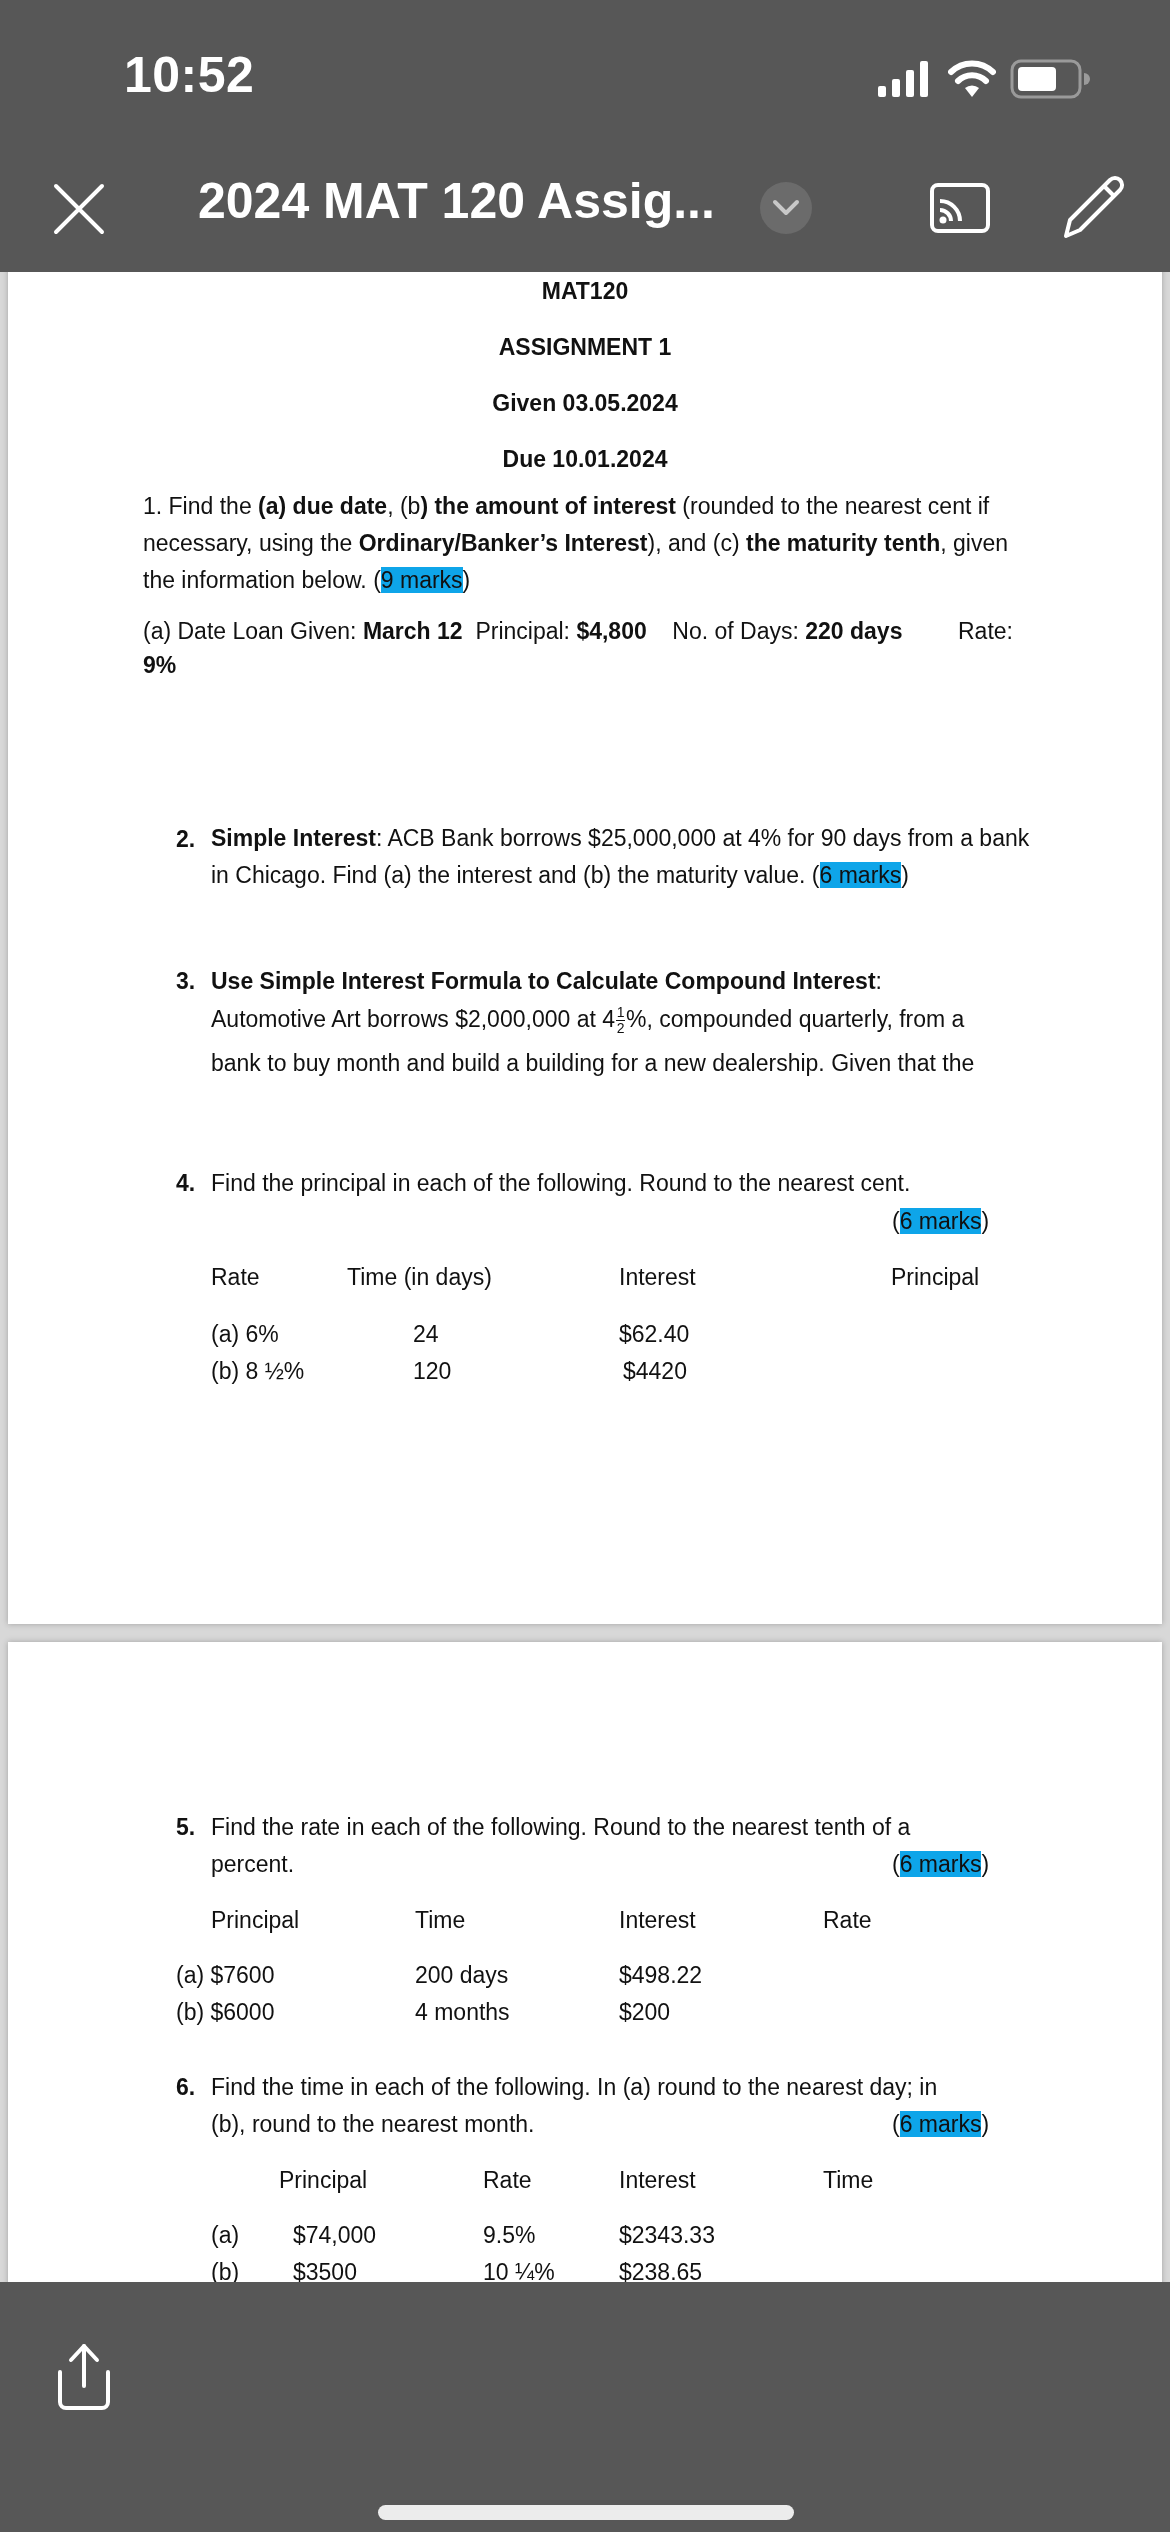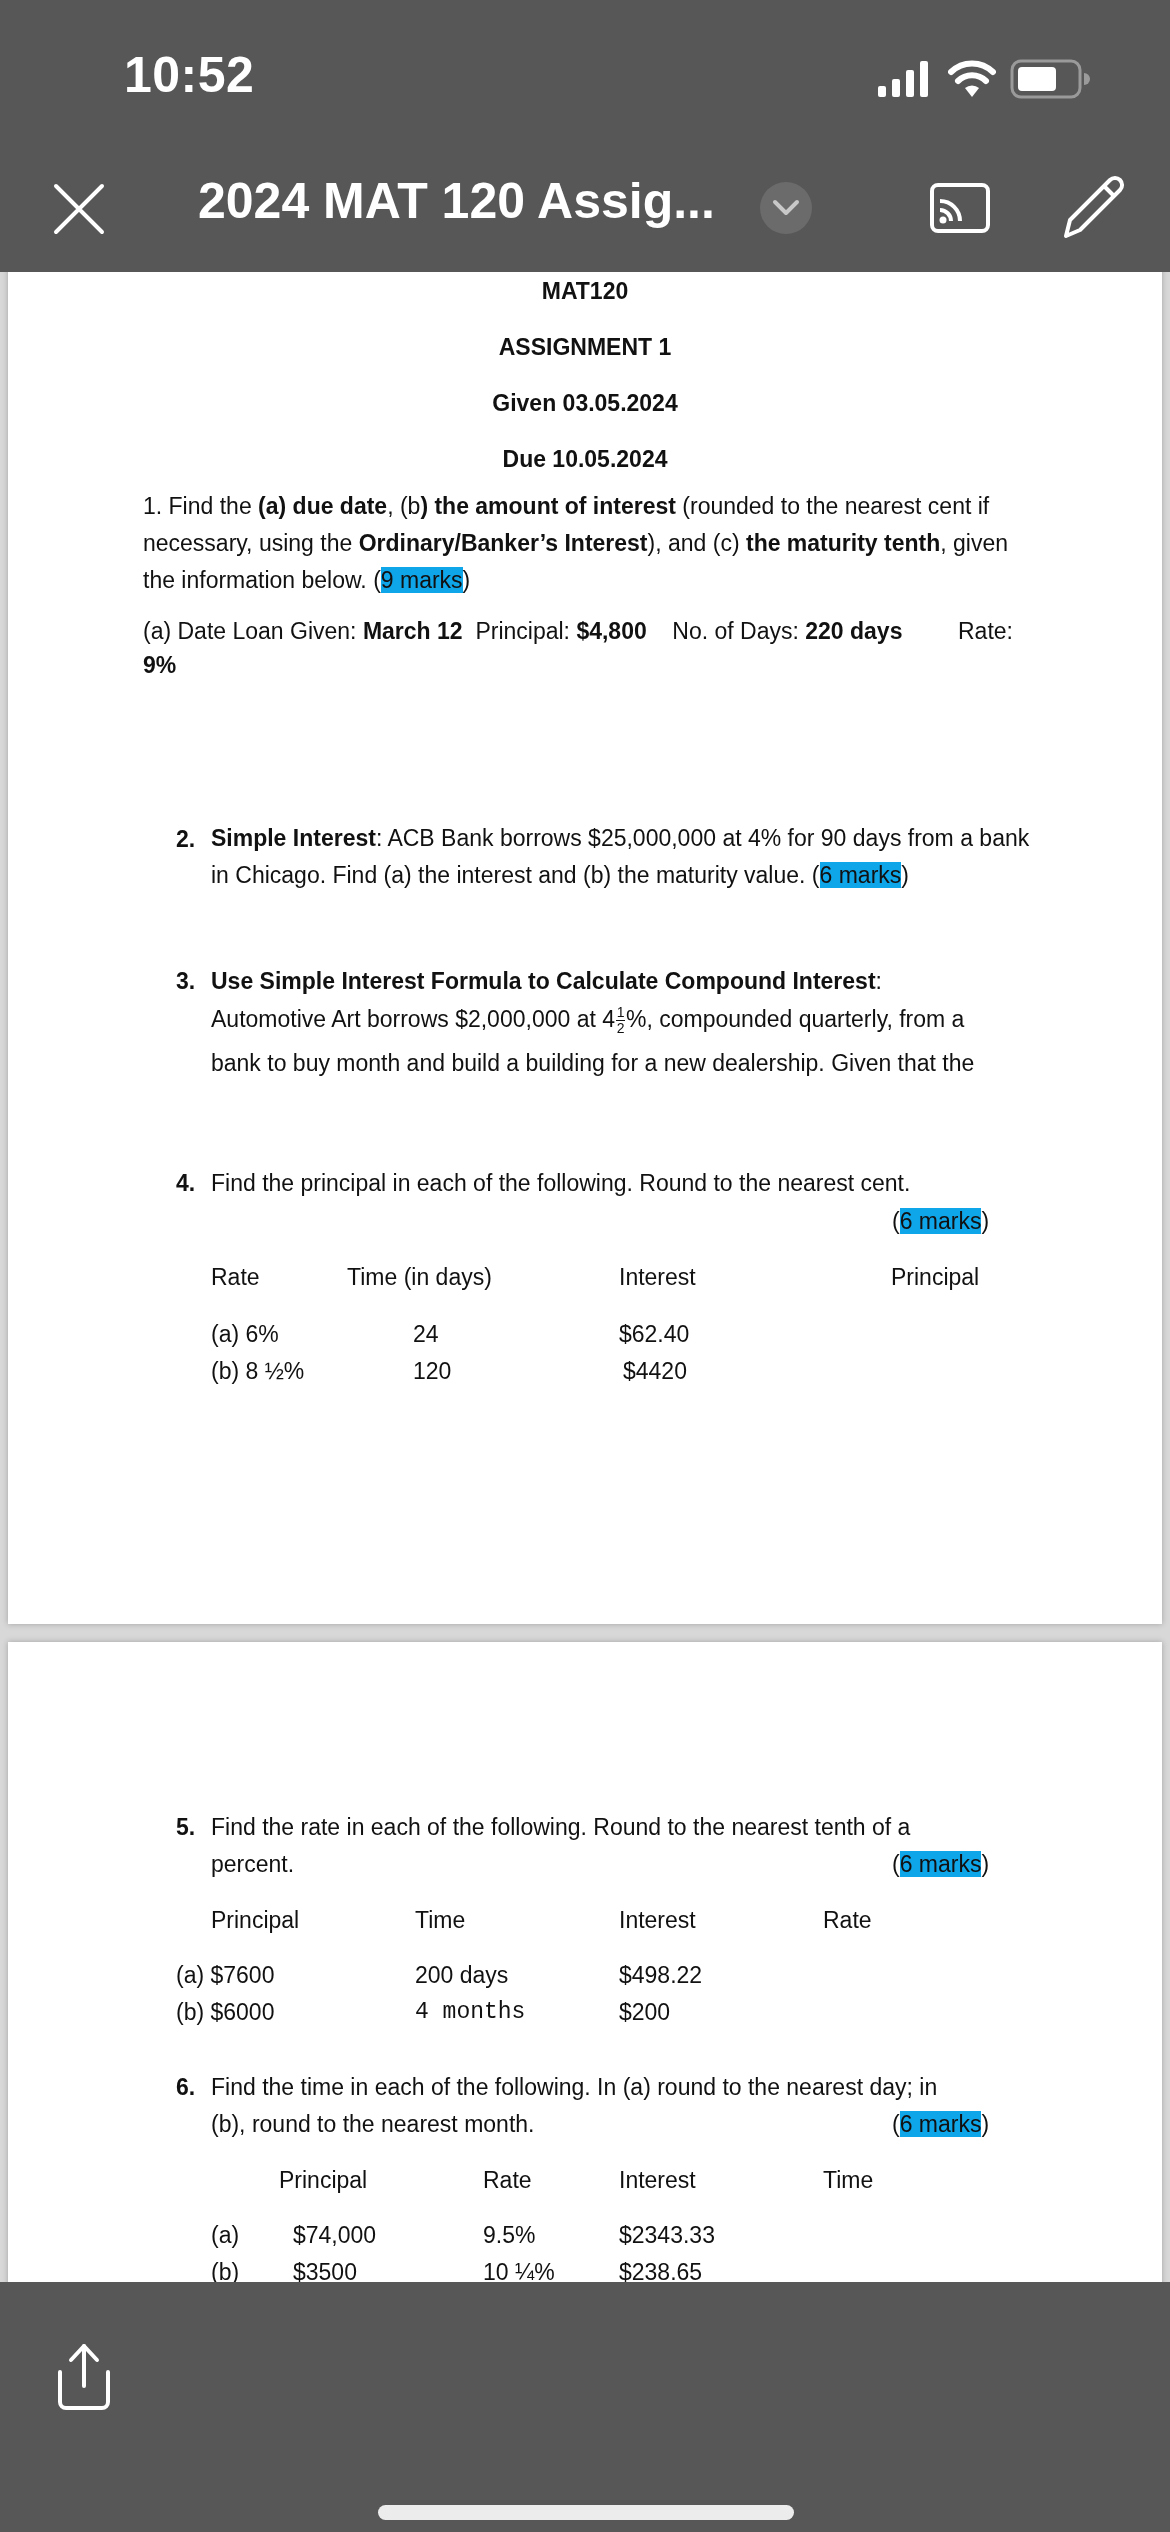--- a/index.html
+++ b/index.html
@@ -92,21 +92,21 @@
     </svg>
   </div>
 </div>
 
 <div class="viewer">
 
   <div class="page page-1 doc">
     <div class="center-line" style="top:14px;">MAT120</div>
     <div class="center-line" style="top:70px;">ASSIGNMENT 1</div>
     <div class="center-line" style="top:126px;">Given 03.05.2024</div>
-    <div class="center-line" style="top:182px;">Due 10.05.2024</div>
+    <div class="center-line" style="top:182px;">Due 10.01.2024</div>
 
     <div class="para" style="left:135px; top:224px; width:900px;">
       <span>1. Find the </span><b>(a) due date</b><span>, (b</span><b>) the amount of interest</b><span> (rounded to the nearest cent if necessary, using the </span><b>Ordinary/Banker’s Interest</b><span>), and (c) </span><b>the maturity tenth</b><span>, given the information below. (</span><span class="hl">9 marks</span><span>)</span>
     </div>
     <div class="abs" style="left:135px; top:354px;">
       <span>(a) Date Loan Given: </span><b>March 12</b><span style="white-space:pre">  Principal: </span><b>$4,800</b><span style="white-space:pre">    No. of Days: </span><b>220 days</b>
     </div>
     <div class="abs" style="left:950px; top:354px;">Rate:</div>
     <b class="abs" style="left:135px; top:388px;">9%</b>
 
@@ -157,21 +157,21 @@
       <div class="abs" style="left:203px; top:265px;">Principal</div>
       <div class="abs" style="left:407px; top:265px;">Time</div>
       <div class="abs" style="left:611px; top:265px;">Interest</div>
       <div class="abs" style="left:815px; top:265px;">Rate</div>
 
       <div class="abs" style="left:168px; top:320px;">(a) $7600</div>
       <div class="abs" style="left:407px; top:320px;">200 days</div>
       <div class="abs" style="left:611px; top:320px;">$498.22</div>
 
       <div class="abs" style="left:168px; top:357px;">(b) $6000</div>
-      <div class="abs" style="left:407px; top:357px;font-family:Liberation Mono, monospace;">4 months</div>
+      <div class="abs" style="left:407px; top:357px;">4 months</div>
       <div class="abs" style="left:611px; top:357px;">$200</div>
     </div>
 
     <b class="abs" style="left:168px; top:432px;">6.</b>
     <div class="abs" style="left:203px; top:432px;">Find the time in each of the following. In (a) round to the nearest day; in</div>
     <div class="abs" style="left:203px; top:469px;">(b), round to the nearest month.</div>
     <div class="abs" style="left:884px; top:469px;">
       <span>(</span><span class="hl">6 marks</span><span>)</span>
     </div>
     <div>

